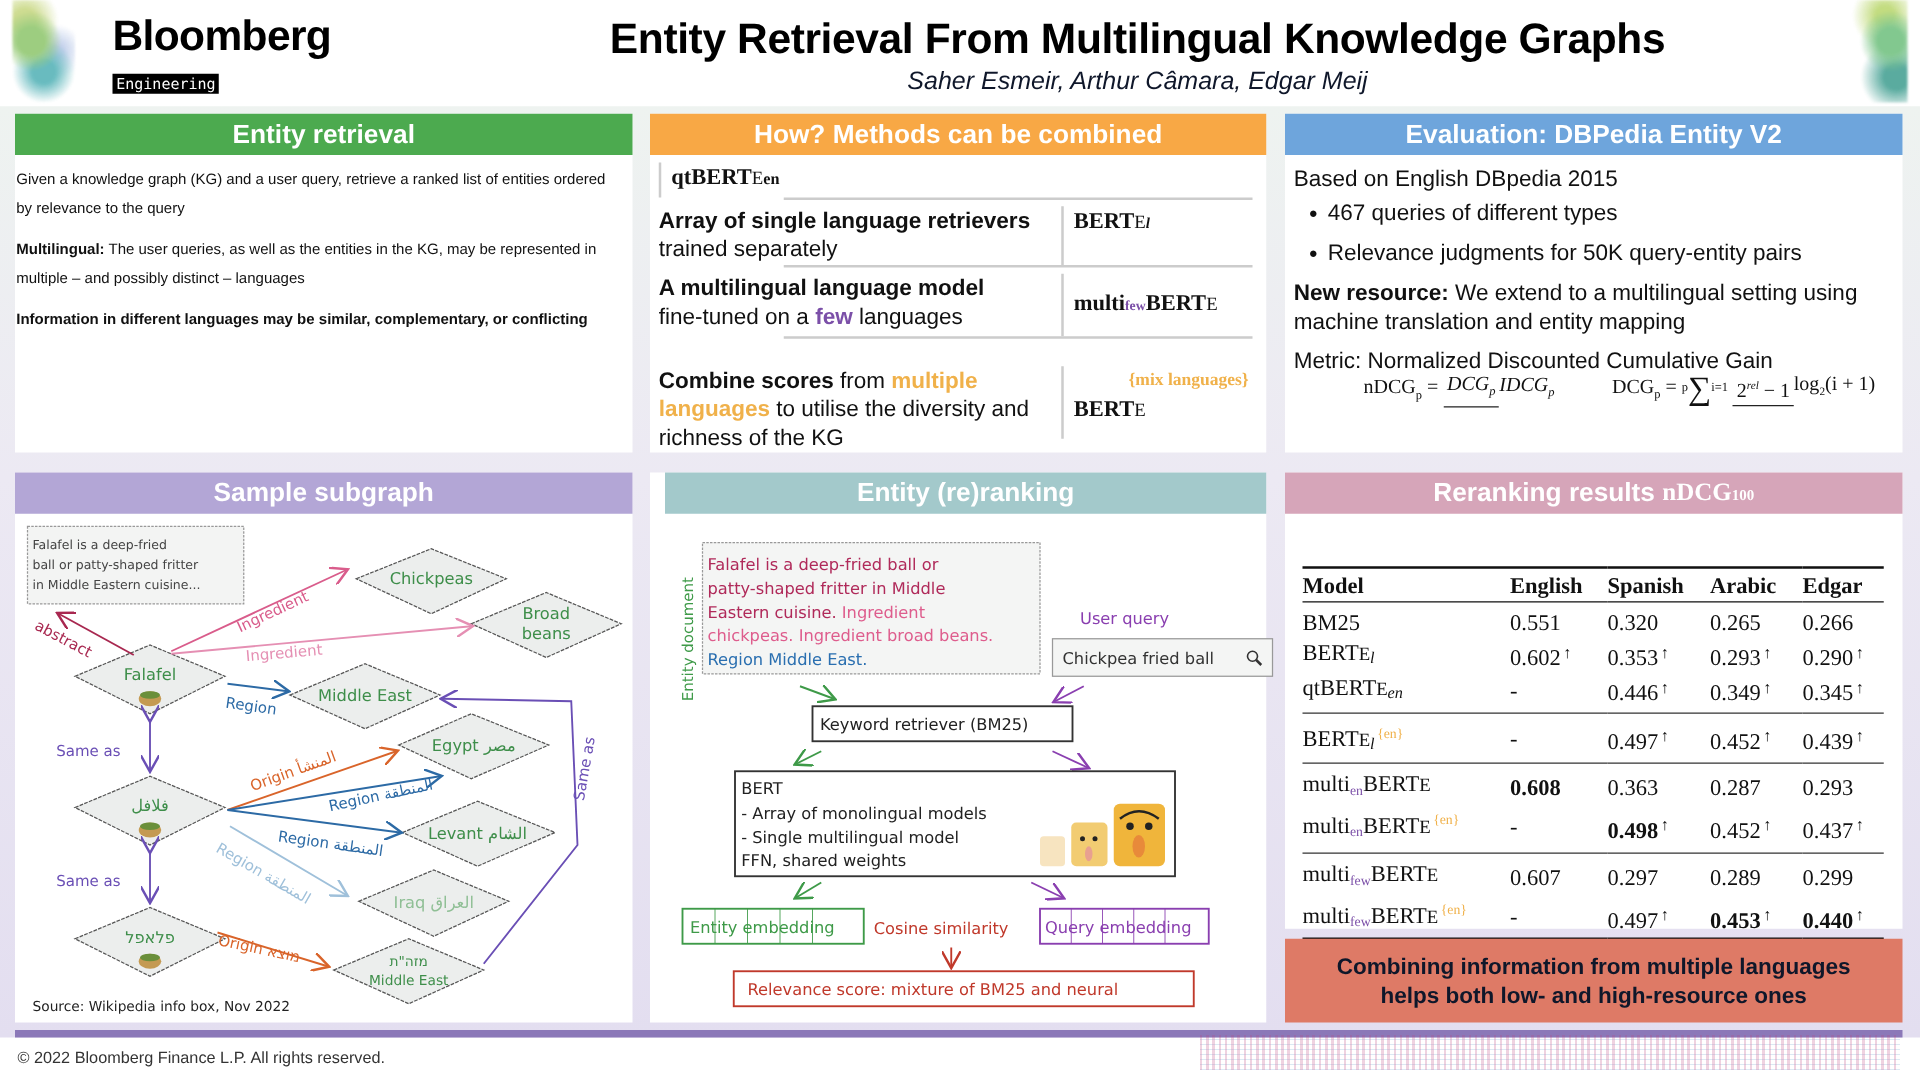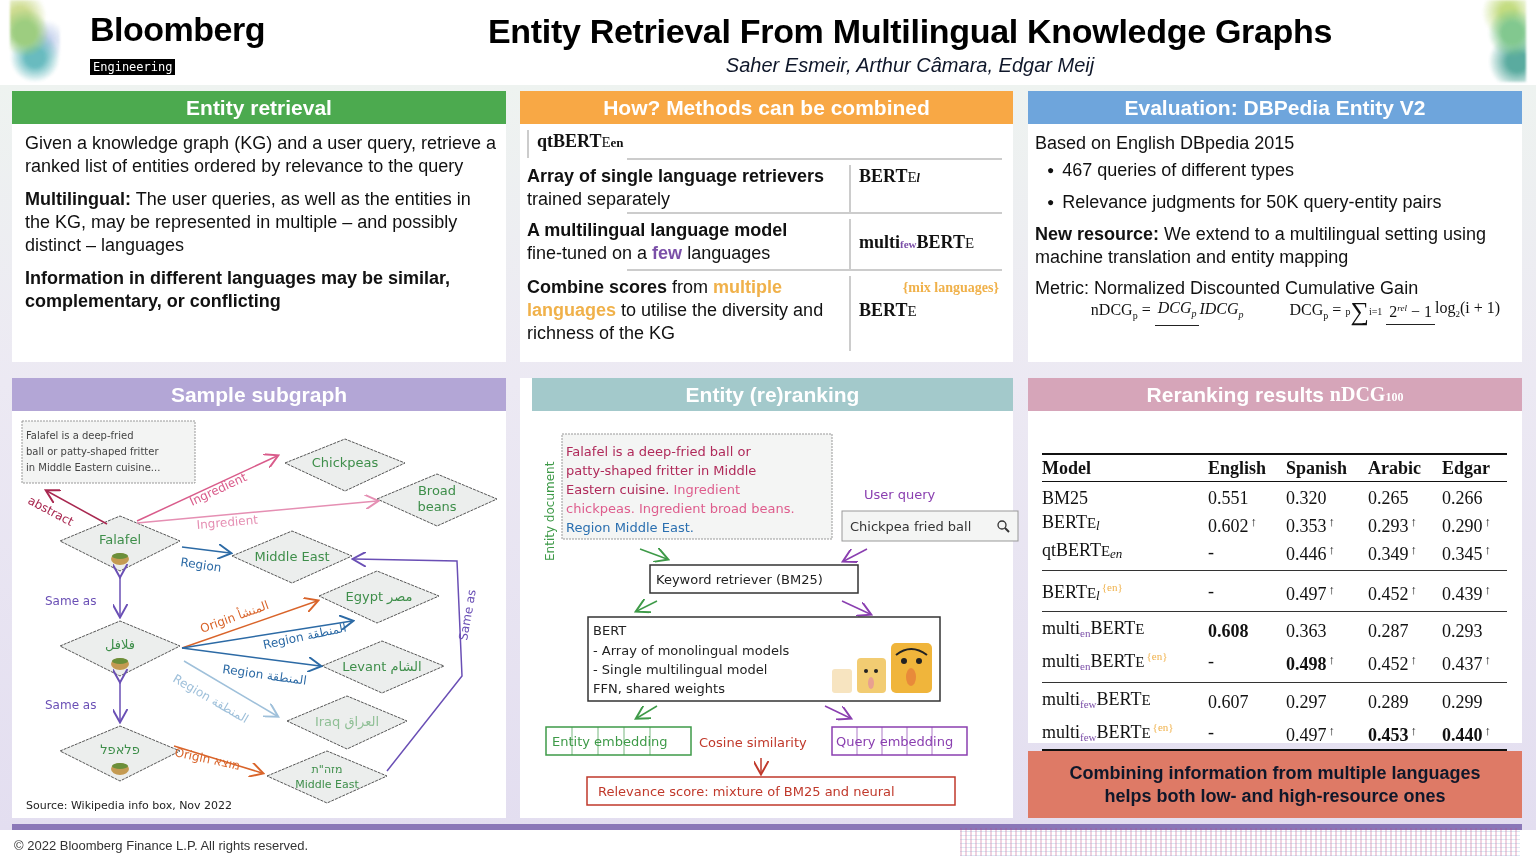--- a/index.html
+++ b/index.html
@@ -37,21 +37,21 @@
 
   .panel { position: absolute; background: #fff; }
   .panel-head { height: 33px; color: #fff; font-weight: bold; font-size: 21px;
     display: flex; align-items: center; justify-content: center; }
   .panel-head .sub { font-family: "Liberation Serif", serif; font-size: 20px; }
   .panel-head .sub small { font-size: 12px; }
 
   
   #p1 { left: 12px; top: 91px; width: 494px; height: 271px; }
   #p1 .panel-head { background: #4caa4f; }
-  #p1 .body { padding: 8px 6px 0 13px; font-size: 18px; line-height: 23px; }
+  #p1 .body { padding: 8px 6px 0 1px; font-size: 12px; line-height: 23px; }
   #p1 .body p { margin-bottom: 10px; }
 
   
   #p2 { left: 520px; top: 91px; width: 493px; height: 271px; }
   #p2 .panel-head { background: #f8a845; }
   .mtable { position: relative; padding: 6px 0 0 7px; }
   .mrow { display: flex; font-size: 18px; line-height: 23px; }
   .mrow .desc { width: 322px; padding-right: 4px; }
   .mrow .model { width: 160px; border-left: 2px solid #ccc; padding-left: 8px;
     font-family: "Liberation Serif", serif; font-weight: bold; font-size: 18px; }
@@ -143,21 +143,21 @@
     <div class="mrow" style="height:52px;padding-top:5px">
       <div class="desc"><b>Array of single language retrievers</b><br><span>trained separately</span></div>
       <div class="model"><span>BERT</span><span class="sc">E</span><i style="font-size:12px">l</i></div>
     </div>
     <div class="mdiv"></div>
     <div class="mrow" style="height:55px;padding-top:5px">
       <div class="desc"><b>A multilingual language model</b><br><span>fine-tuned on a </span><span class="hl-purple">few</span><span> languages</span></div>
       <div class="model" style="padding-top:12px"><span>multi</span><span class="few">few</span><span>BERT</span><span class="sc">E</span></div>
     </div>
     <div class="mdiv"></div>
-    <div class="mrow" style="height:80px;padding-top:5px">
+    <div class="mrow" style="height:80px;padding-top:22px">
       <div class="desc"><b>Combine scores</b><span> from </span><span class="hl-orange">multiple</span><br><span class="hl-orange">languages</span><span> to utilise the diversity and richness of the KG</span></div>
       <div class="model"><span class="mix">{mix languages}</span><span>BERT</span><span class="sc">E</span></div>
     </div>
   </div>
 </section>
 
 <section class="panel" id="p3">
   <div class="panel-head">Evaluation: DBPedia Entity V2</div>
   <div class="body">
     <div>Based on English DBpedia 2015</div>

